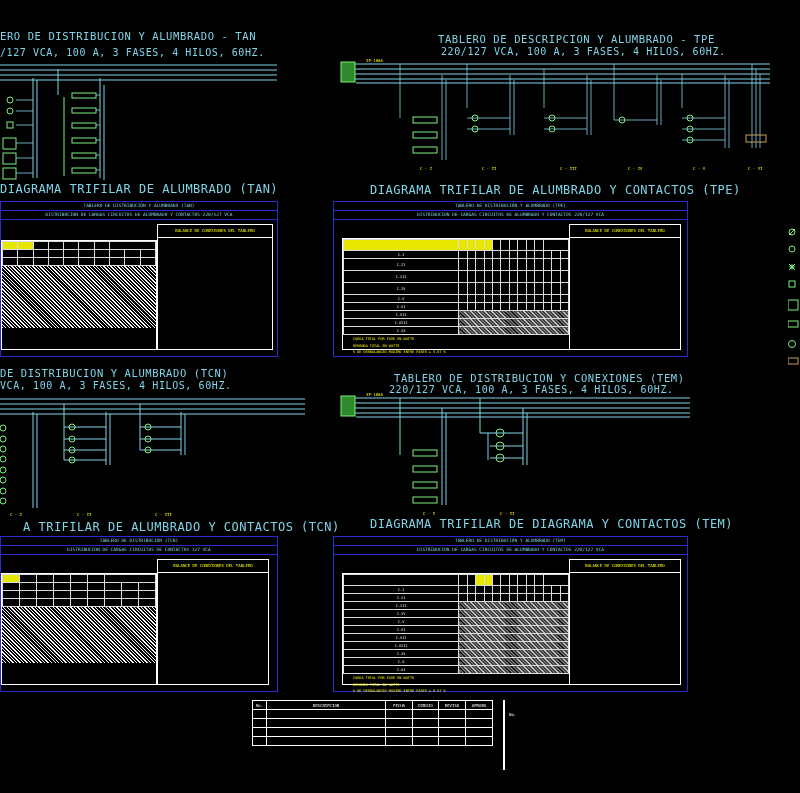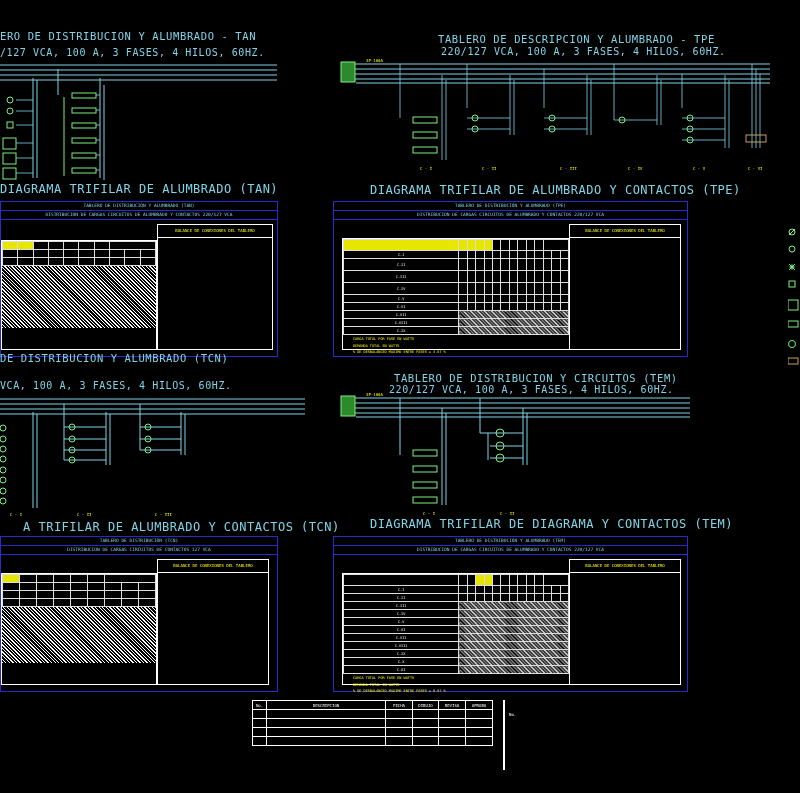--- a/index.html
+++ b/index.html
@@ -395,21 +395,21 @@
       </table>
     <div class="foot" style="padding:2px 10px;">CARGA TOTAL POR FASE EN WATTS</div>
     <div class="foot" style="padding:1px 10px;">DEMANDA TOTAL EN WATTS</div>
     <div class="foot" style="padding:1px 10px;">% DE DESBALANCEO MAXIMO ENTRE FASES = 3.57 %</div>
   </div>
   <div class="balbox" style="left:235px;top:22px;width:110px;height:124px;">
     <div class="bt">BALANCE DE CONEXIONES DEL TABLERO</div>
   </div>
 </div>
 
-<div class="abs title" style="left:0;top:352px;">DE DISTRIBUCION Y ALUMBRADO (TCN)</div>
+<div class="abs title" style="left:0;top:367px;">DE DISTRIBUCION Y ALUMBRADO (TCN)</div>
 <div class="abs subtitle" style="left:0;top:380px;">VCA, 100 A, 3 FASES, 4 HILOS, 60HZ.</div>
 <div class="abs diag-title" style="left:0;top:520px;padding-left:23px;">A TRIFILAR DE ALUMBRADO Y CONTACTOS (TCN)</div>
 <div class="abs" style="left:10px;top:512px;color:#ff0;font-size:4px;">C - I</div>
 <div class="abs" style="left:77px;top:512px;color:#ff0;font-size:4px;">C - II</div>
 <div class="abs" style="left:155px;top:512px;color:#ff0;font-size:4px;">C - III</div>
 
 <div class="panel" style="left:0;top:536px;width:276px;height:154px;">
   <div class="hdr1">TABLERO DE DISTRIBUCIÓN (TCN)</div>
   <div class="hdr2">DISTRIBUCION DE CARGAS CIRCUITOS DE CONTACTOS 127 VCA</div>
   <div class="tbl" style="left:0;top:36px;width:154px;height:110px;">
@@ -459,21 +459,21 @@
           </tr>
     </tbody>
       </table>
     <div style="height:56px;background:repeating-linear-gradient(45deg,#fff 0 1px,#000 1px 2.5px);"></div>
   </div>
   <div class="balbox" style="left:156px;top:22px;width:110px;height:124px;">
     <div class="bt">BALANCE DE CONEXIONES DEL TABLERO</div>
   </div>
 </div>
 
-<div class="abs title" style="left:394px;top:372px;">TABLERO DE DISTRIBUCION Y CIRCUITOS (TEM)</div>
+<div class="abs title" style="left:394px;top:372px;">TABLERO DE DISTRIBUCION Y CONEXIONES (TEM)</div>
 <div class="abs subtitle" style="left:389px;top:384px;">220/127 VCA, 100 A, 3 FASES, 4 HILOS, 60HZ.</div>
 <div class="abs diag-title" style="left:370px;top:517px;">DIAGRAMA TRIFILAR DE DIAGRAMA Y CONTACTOS (TEM)</div>
 <div class="abs" style="left:366px;top:392px;color:#ff0;font-size:4px;">3P-100A</div>
 <div class="abs" style="left:423px;top:511px;color:#ff0;font-size:4px;">C - I</div>
 <div class="abs" style="left:500px;top:511px;color:#ff0;font-size:4px;">C - II</div>
 
 <div class="panel" style="left:333px;top:536px;width:353px;height:154px;">
   <div class="hdr1">TABLERO DE DISTRIBUCIÓN Y ALUMBRADO (TEM)</div>
   <div class="hdr2">DISTRIBUCION DE CARGAS CIRCUITOS DE ALUMBRADO Y CONTACTOS 220/127 VCA</div>
   <div class="tbl" style="left:8px;top:36px;width:226px;height:110px;">

